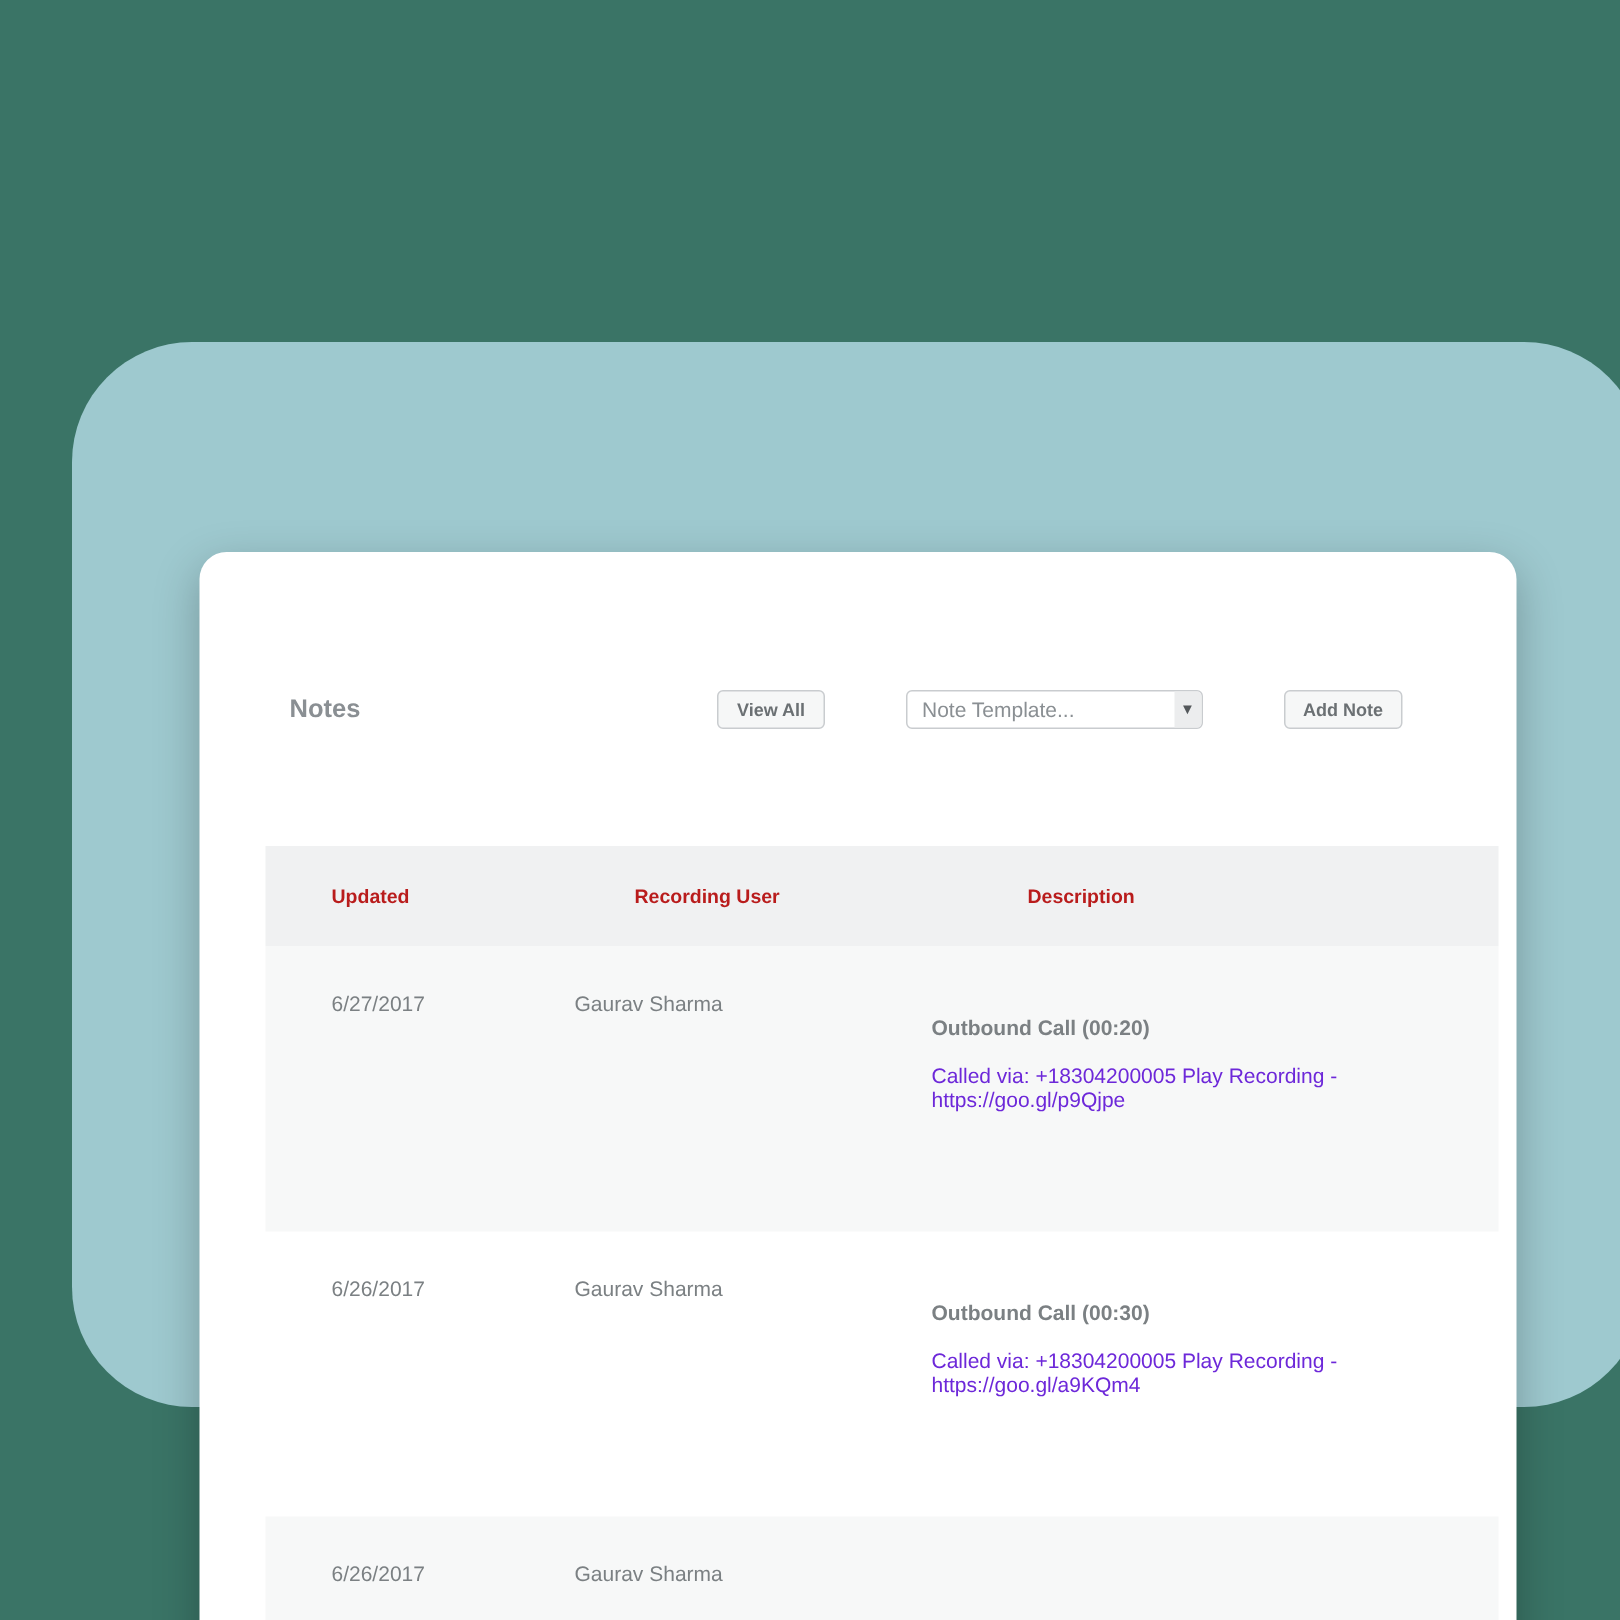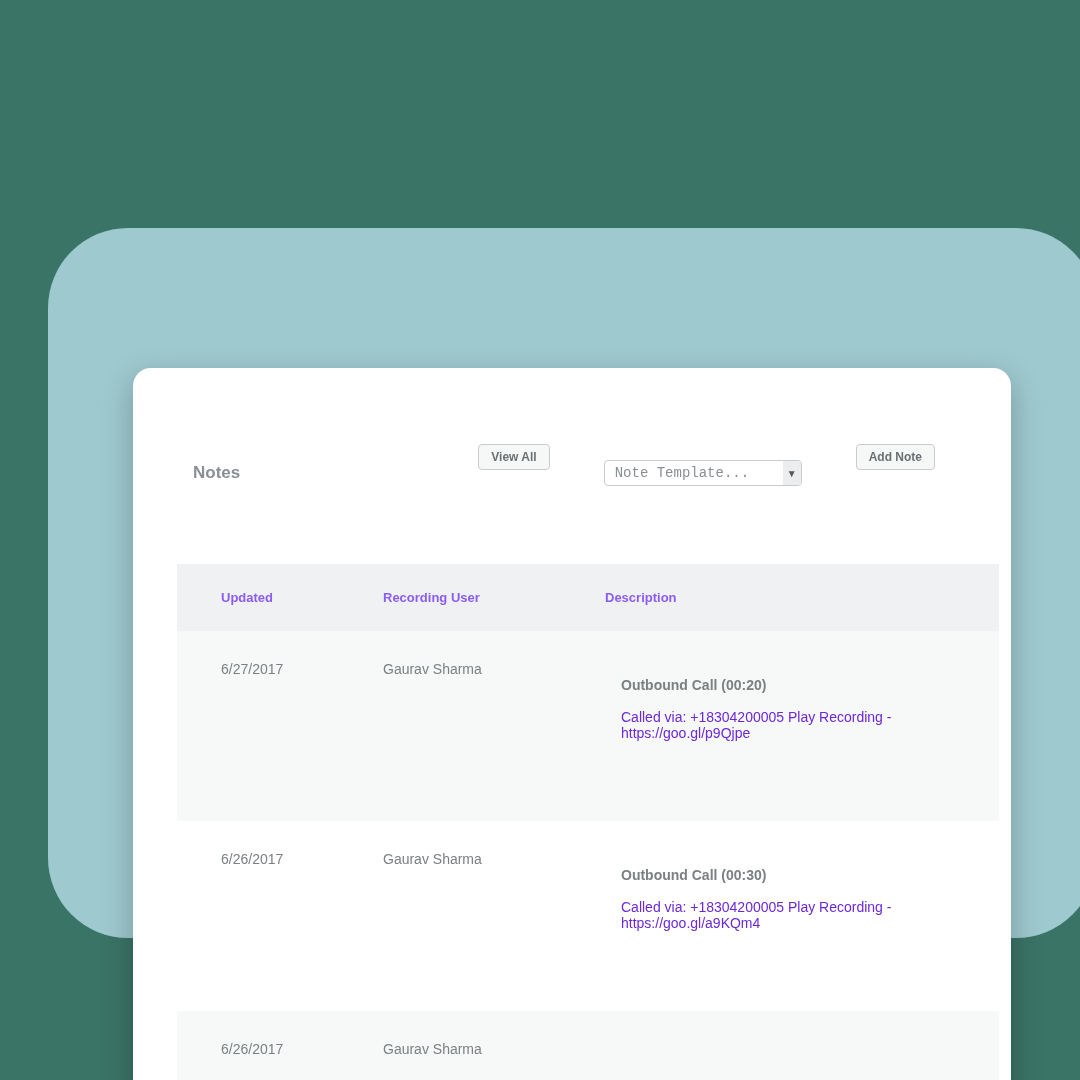--- a/index.html
+++ b/index.html
@@ -40,21 +40,21 @@
       justify-content: space-between;
       padding: 0 28px 14px 28px;
     }
     .panel-title {
       font-size: 17px;
       font-weight: bold;
       color: #8a8f93;
     }
     .header-controls {
       display: flex;
-      align-items: flex-start;
+      align-items: center;
       gap: 6px;
     }
     .btn {
       border: 1px solid #c9cccf;
       background: #f6f7f7;
       color: #6b7073;
       font-size: 12px;
       font-weight: bold;
       padding: 5px 12px;
       border-radius: 4px;
@@ -69,21 +69,20 @@
       background: #ffffff;
       color: #8a8f93;
       font-size: 14px;
       padding: 4px 28px 4px 10px;
       border-radius: 4px;
       width: 198px;
       height: 26px;
       line-height: 16px;
       cursor: pointer;
       text-align: left;
-      font-family: Liberation Mono, monospace;
     }
     .select-caret {
       position: absolute;
       right: 1px;
       top: 1px;
       bottom: 1px;
       width: 18px;
       background: #ecedee;
       color: #54585b;
       font-size: 10px;
@@ -96,22 +95,23 @@
     }
     .table {
       width: calc(100% - 0px);
     }
     .thead {
       display: flex;
       padding: 10px 28px;
       background: #f0f1f2;
       font-size: 13px;
       font-weight: bold;
-      color: #8b5cf6;
+      color: #b91c1c;
       margin: 0 28px 0 28px;
+      gap: 40px;
     }
     .col-updated { width: 130px; flex-shrink: 0; }
     .col-user { width: 190px; flex-shrink: 0; }
     .col-desc { flex: 1; }
     .row {
       display: flex;
       padding: 14px 28px 48px 28px;
       font-size: 14px;
       color: #7b8083;
       margin: 0 28px;

